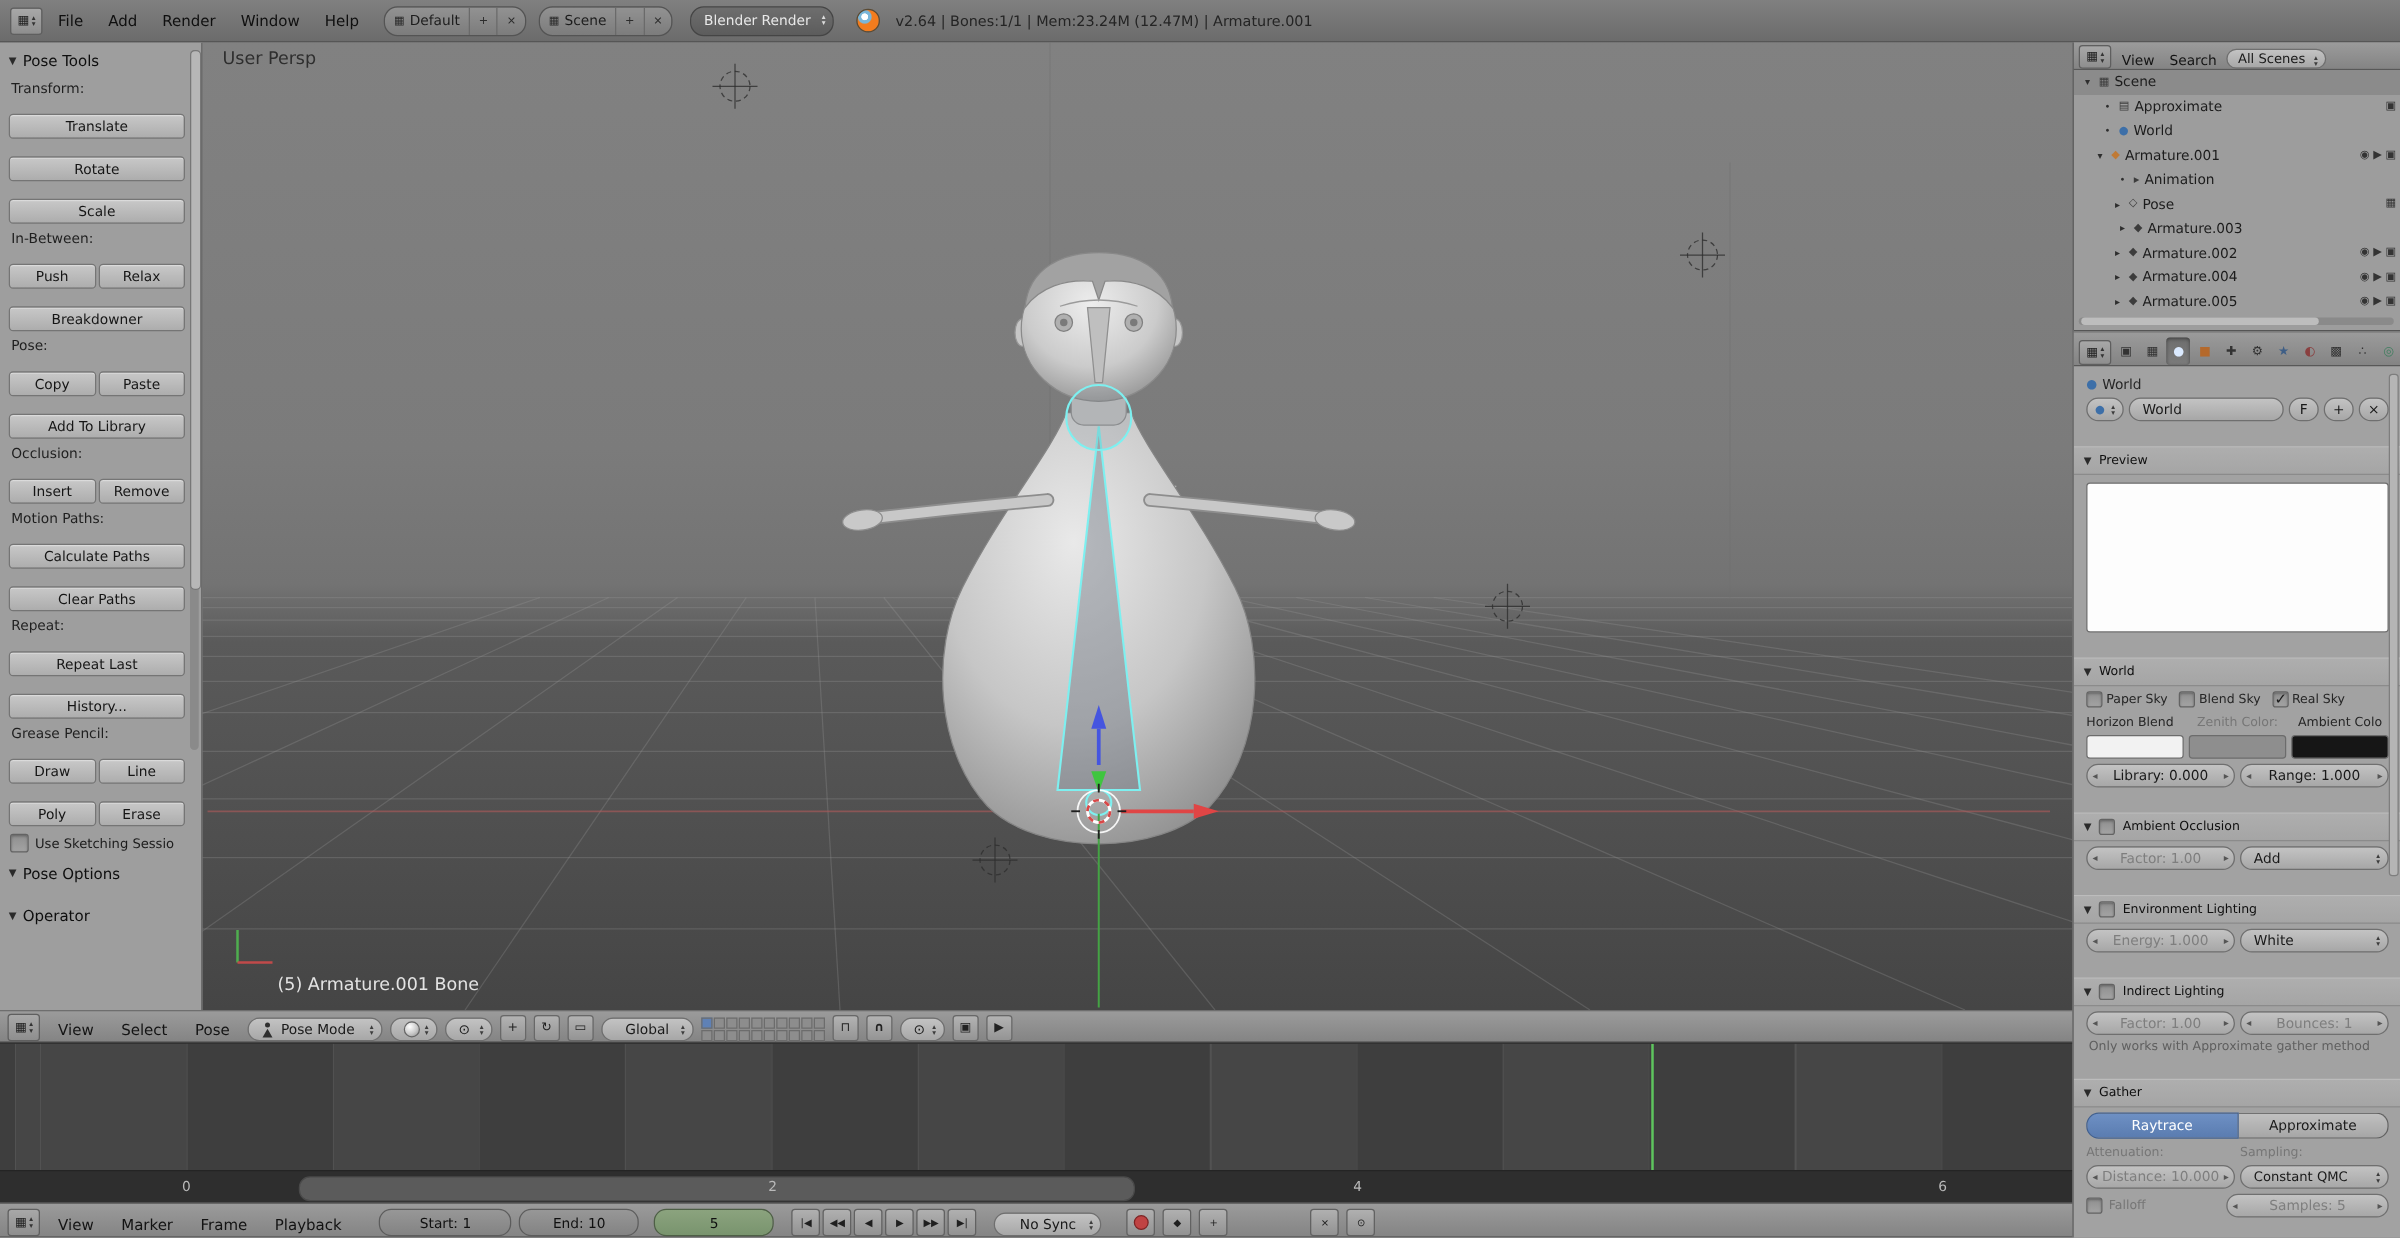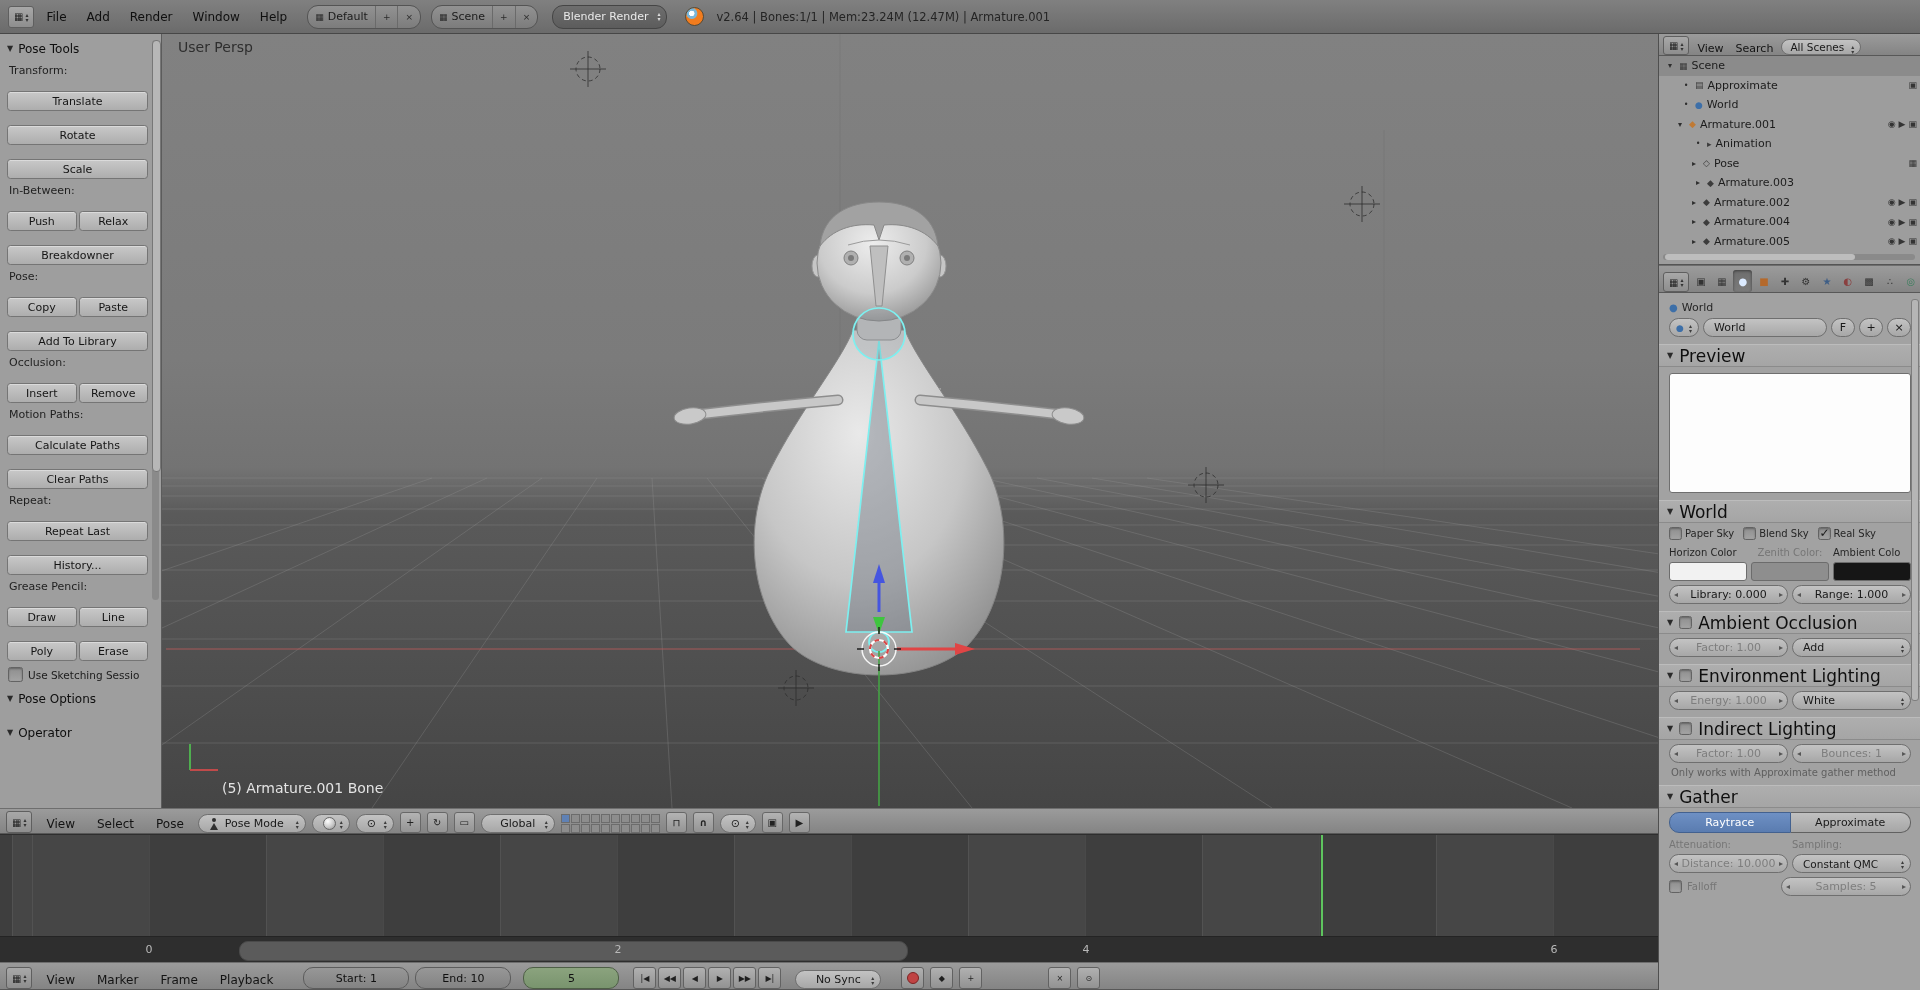--- a/index.html
+++ b/index.html
@@ -100,21 +100,21 @@
   .otg i{font-style:normal;font-size:9px;color:#343434}
   #oscroll{position:absolute;left:4px;top:220px;width:252px;height:6px;border-radius:3px;background:#8a8a8a}
   #oscroll .hdl{position:absolute;left:2px;top:0;width:190px;height:6px;border-radius:3px;background:#bdbdbd}
   
   #props{position:absolute;left:0;top:230px;width:262px;height:726px;background:#a2a2a2;border-top:1px solid #555;overflow:hidden}
   #props-header{position:absolute;left:0;top:0;width:262px;height:28px;gap:2px;padding:0 4px}
   .ptab{width:19px;height:22px;display:flex;align-items:center;justify-content:center;border-radius:3px;font-size:10px;color:#333;flex:none}
   .ptab.sel{background:linear-gradient(#6e6e6e,#7b7b7b);box-shadow:inset 0 1px 3px rgba(0,0,0,.45);color:#dbeaff}
   #props-body{position:absolute;left:0;top:28px;width:262px;height:698px;overflow:hidden}
   .prow{display:flex;align-items:center;gap:4px;margin:4px 10px 0 10px}
-  .pph{display:flex;align-items:center;gap:6px;height:21px;padding-left:8px;margin-top:7px;font-size:17px;color:#0f0f0f;
+  .pph{display:flex;align-items:center;gap:6px;height:21px;padding-left:8px;margin-top:20px;font-size:10px;color:#0f0f0f;
        background:linear-gradient(#aeaeae,#a5a5a5);border-top:1px solid #bcbcbc;border-bottom:1px solid #8b8b8b}
   .pph::before{content:"▼";font-size:8px;color:#2a2a2a}
   .plabel{font-size:10px;color:#262626;white-space:nowrap;overflow:hidden}
   .plabel.dim{color:#767676}
   .swatch{flex:1;height:17px;border:1px solid #6c6c6c;border-radius:3px}
   .seg2{display:flex;flex:1}
   .seg2 .sg{flex:1;height:19px;display:flex;align-items:center;justify-content:center;font-size:11px;
             border:1px solid #616161;background:linear-gradient(#c0c0c0,#a6a6a6);color:#1a1a1a}
   .seg2 .sg.first{border-radius:10px 0 0 10px}
   .seg2 .sg.last{border-radius:0 10px 10px 0;border-left:none}
@@ -679,23 +679,23 @@
         </div>
       <div class="prow" style="gap:3px">
         <span class="cb" style="width:11px;height:11px"></span>
         <span class="plabel">Paper Sky</span>
         <span class="cb" style="width:11px;height:11px;margin-left:6px"></span>
         <span class="plabel">Blend Sky</span>
         <span class="cb on" style="width:11px;height:11px;margin-left:6px"></span>
         <span class="plabel">Real Sky</span>
       </div>
       <div class="prow" style="margin-top:7px">
-        <span class="plabel" style="flex:1">Horizon Color</span>
+        <span class="plabel" style="flex:1">Horizon Blend</span>
         <span class="plabel dim" style="flex:1;text-align:center">Zenith Color:</span>
-        <span class="plabel" style="flex:1;text-align:left">Ambient Colo</span>
+        <span class="plabel" style="flex:1;text-align:center">Ambient Colo</span>
       </div>
       <div class="prow">
         <span class="swatch" style="background:#f2f2f2"></span>
         <span class="swatch" style="background:#8e8e8e"></span>
         <span class="swatch" style="background:#161616"></span>
       </div>
       <div class="prow">
         <div class="w slider" style="flex:1">Library: 0.000</div>
         <div class="w slider" style="flex:1">Range: 1.000</div>
       </div>

